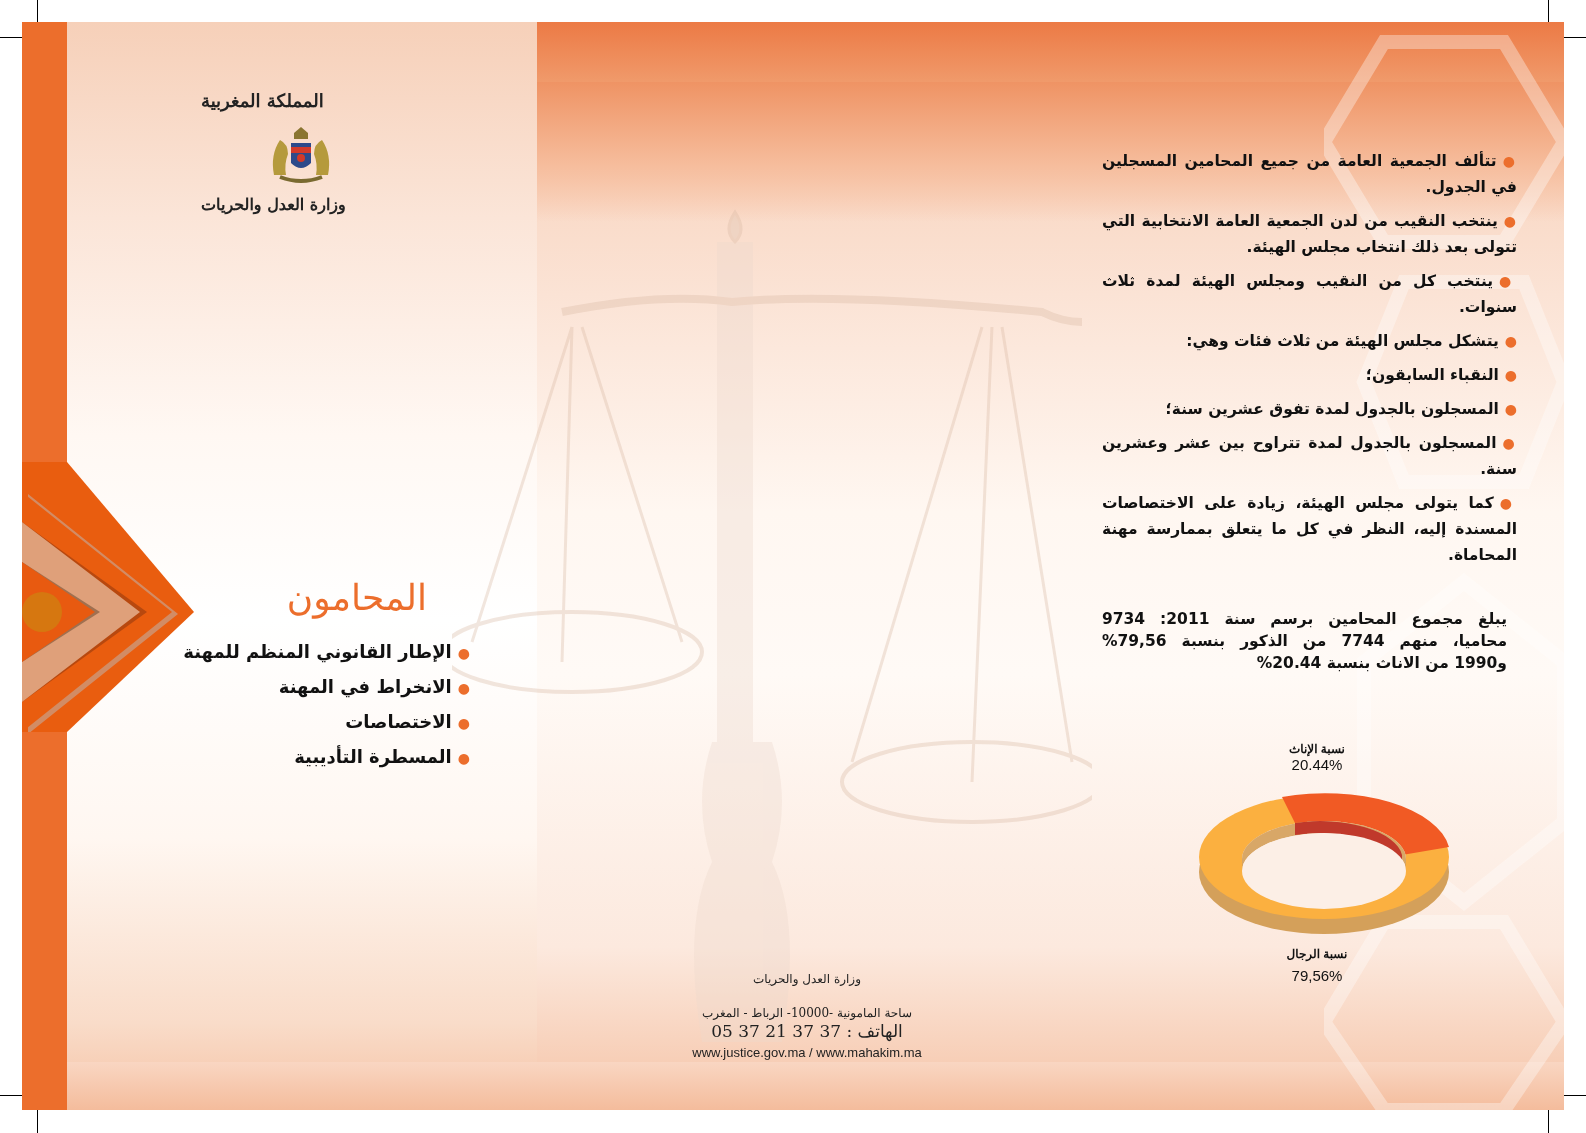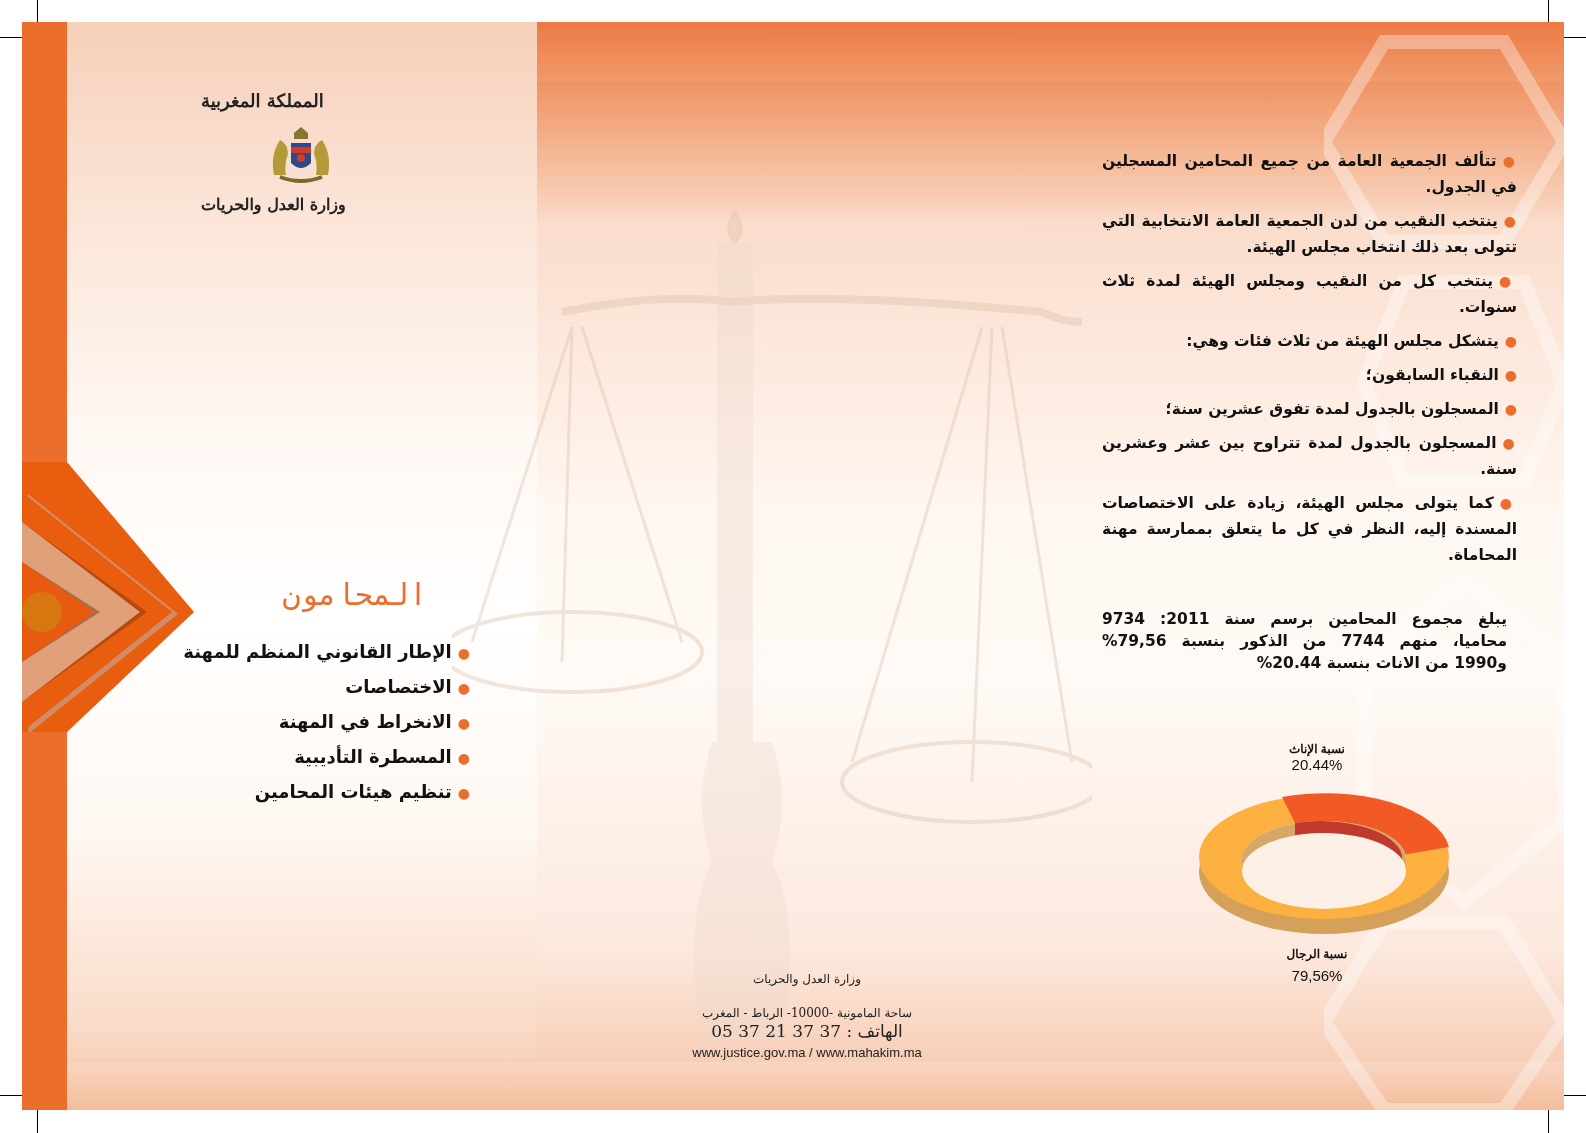--- a/index.html
+++ b/index.html
@@ -36,21 +36,21 @@
 
     .arrow-deco { position:absolute; left:0; top:440px; width:180px; height:270px; }
 
     .header-block { position:absolute; left:179px; top:68px; width:200px; text-align:left; direction:rtl; }
     .kingdom { font-family:"DejaVu Serif", serif; font-weight:bold; font-size:18px; color:#222; }
     .emblem { width:70px; height:60px; margin:14px auto 10px auto; display:block; }
     .ministry { font-family:"DejaVu Serif", serif; font-weight:bold; font-size:16px; color:#222; }
 
     .title-ar {
       position:absolute; left:195px; top:555px; width:210px; text-align:right; direction:rtl;
-      font-family:Liberation Mono, monospace; font-size:30px; color:#ec6e2c;
+      font-family:Liberation Sans, sans-serif; font-size:36px; color:#ec6e2c;
     }
     .toc {
       position:absolute; left:150px; top:604px; width:290px; direction:rtl; text-align:right;
       list-style:none; margin:8px; padding:0;
     }
     .toc li { font-weight:bold; font-size:18px; color:#111; height:35px; line-height:35px; white-space:nowrap; }
     .dot { color:#ec6e2c; font-size:14px; margin-left:6px; }
 
     .right-list {
       position:absolute; left:1080px; top:126px; width:415px; direction:rtl; text-align:justify;
@@ -142,24 +142,23 @@
       <path d="M28,8 l7,-6 l7,6 v6 h-14z" fill="#8a7530"></path>
       <path d="M14,52 q21,8 42,0" stroke="#7a6a30" stroke-width="4" fill="none"></path>
     </svg>
     <div class="ministry">وزارة العدل والحريات</div>
   </div>
 
   <div class="title-ar">المحامون</div>
 
   <ul class="toc">
     <li><span class="dot">●</span><span>الإطار القانوني المنظم للمهنة</span></li>
+    <li><span class="dot">●</span><span>الانخراط في المهنة</span></li>
     <li><span class="dot">●</span><span>الاختصاصات</span></li>
-    <li><span class="dot">●</span><span>الانخراط في المهنة</span></li>
     <li><span class="dot">●</span><span>المسطرة التأديبية</span></li>
-    <li><span class="dot">●</span><span>تنظيم هيئات المحامين</span></li>
   </ul>
 
   <ul class="right-list">
     <li><span class="dot">●</span><span>تتألف الجمعية العامة من جميع المحامين المسجلين في الجدول.</span></li>
     <li><span class="dot">●</span><span>ينتخب النقيب من لدن الجمعية العامة الانتخابية التي تتولى بعد ذلك انتخاب مجلس الهيئة.</span></li>
     <li><span class="dot">●</span><span>ينتخب كل من النقيب ومجلس الهيئة لمدة ثلاث سنوات.</span></li>
     <li><span class="dot">●</span><span>يتشكل مجلس الهيئة من ثلاث فئات وهي:</span></li>
     <li><span class="dot">●</span><span>النقباء السابقون؛</span></li>
     <li><span class="dot">●</span><span>المسجلون بالجدول لمدة تفوق عشرين سنة؛</span></li>
     <li><span class="dot">●</span><span>المسجلون بالجدول لمدة تتراوح بين عشر وعشرين سنة.</span></li>

